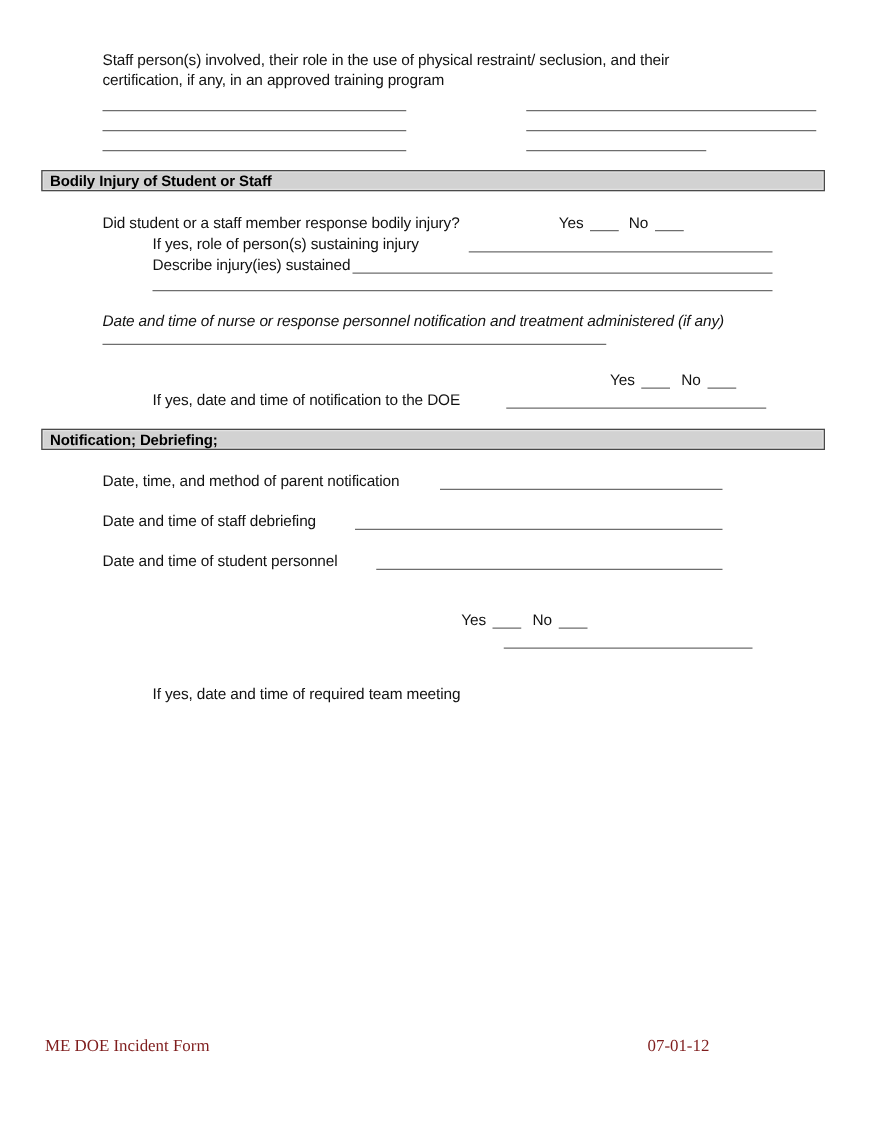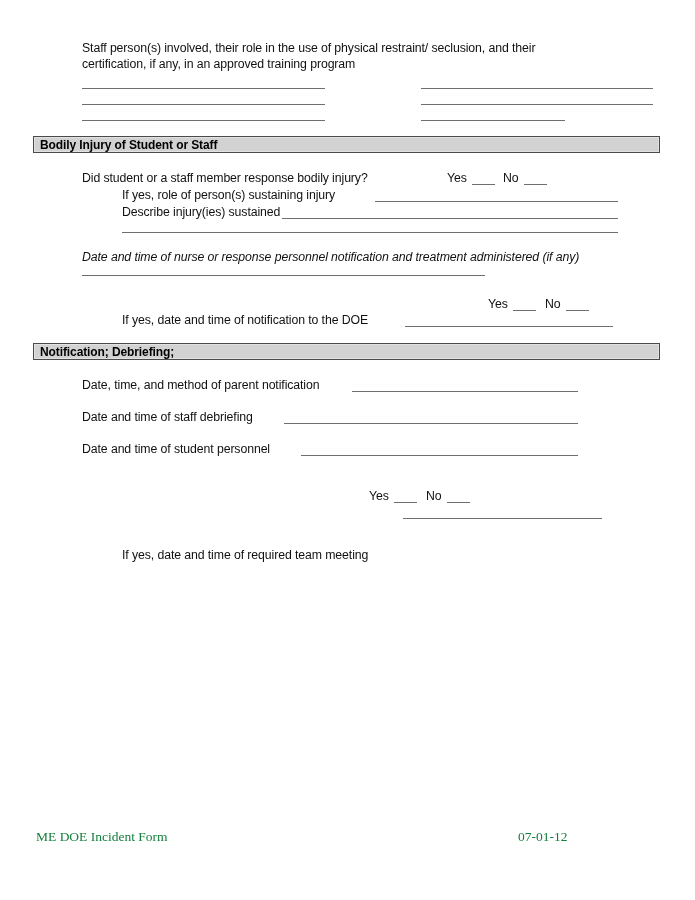--- a/index.html
+++ b/index.html
@@ -69,21 +69,21 @@
   .underline-word {
     text-decoration: underline;
     text-underline-offset: 1px;
   }
 
   
   .footer-text {
     position: absolute;
     font-family: "Liberation Serif", serif;
     font-size: 13.5px;
-    color: #15803d;
+    color: #7f1d1d;
     white-space: pre;
     text-align: right;
   }
 </style>
 </head>
 <body>
 
 <div class="page">
 
   <div class="txt" style="left:82px; top:41px;">Staff person(s) involved, their role in the use of physical restraint/ seclusion, and their</div>

